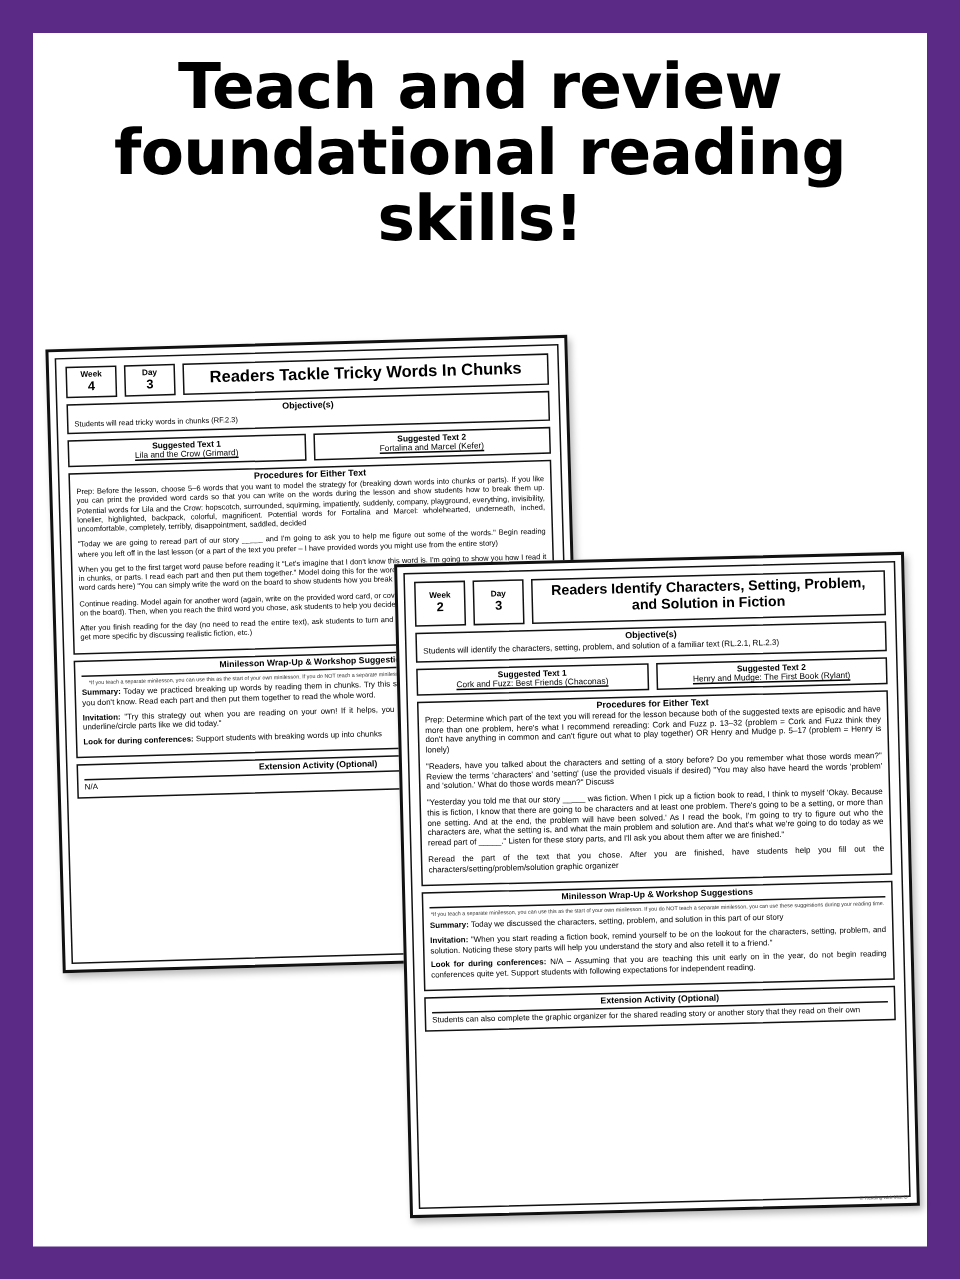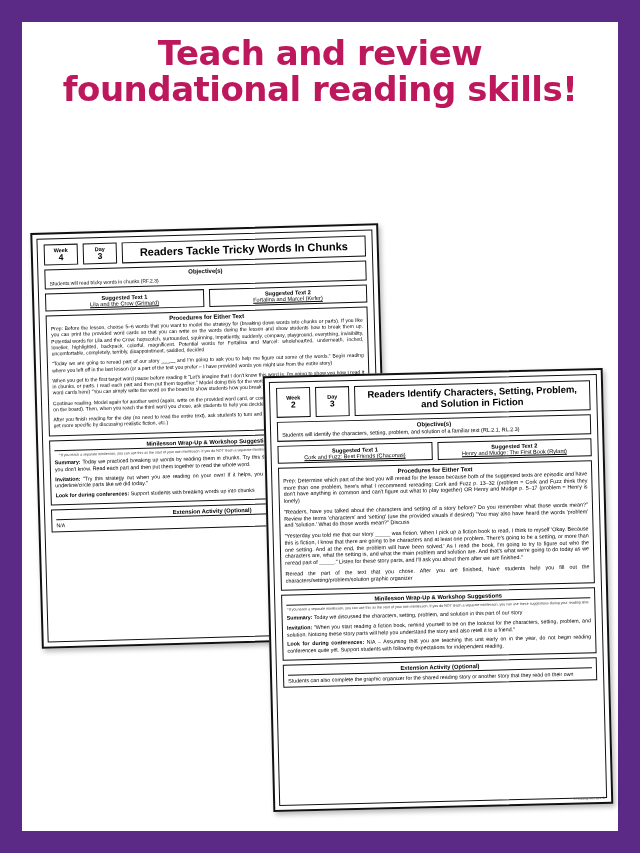--- a/index.html
+++ b/index.html
@@ -31,24 +31,24 @@
     background: #ffffff;
   }
   .headline {
     position: absolute;
     left: 40px;
     top: 36px;
     width: 560px;
     text-align: center;
     font-family: "DejaVu Sans", sans-serif;
     font-weight: bold;
-    font-size: 34px;
+    font-size: 42px;
     line-height: 1.05;
     letter-spacing: -0.5px;
-    color: #be185d;
+    color: #000000;
   }
 
   
   .card {
     position: absolute;
     background: #ffffff;
     border: 2px solid #111111;
     box-sizing: border-box;
     box-shadow: 2px 3px 5px rgba(0,0,0,0.28);
     overflow: hidden;

